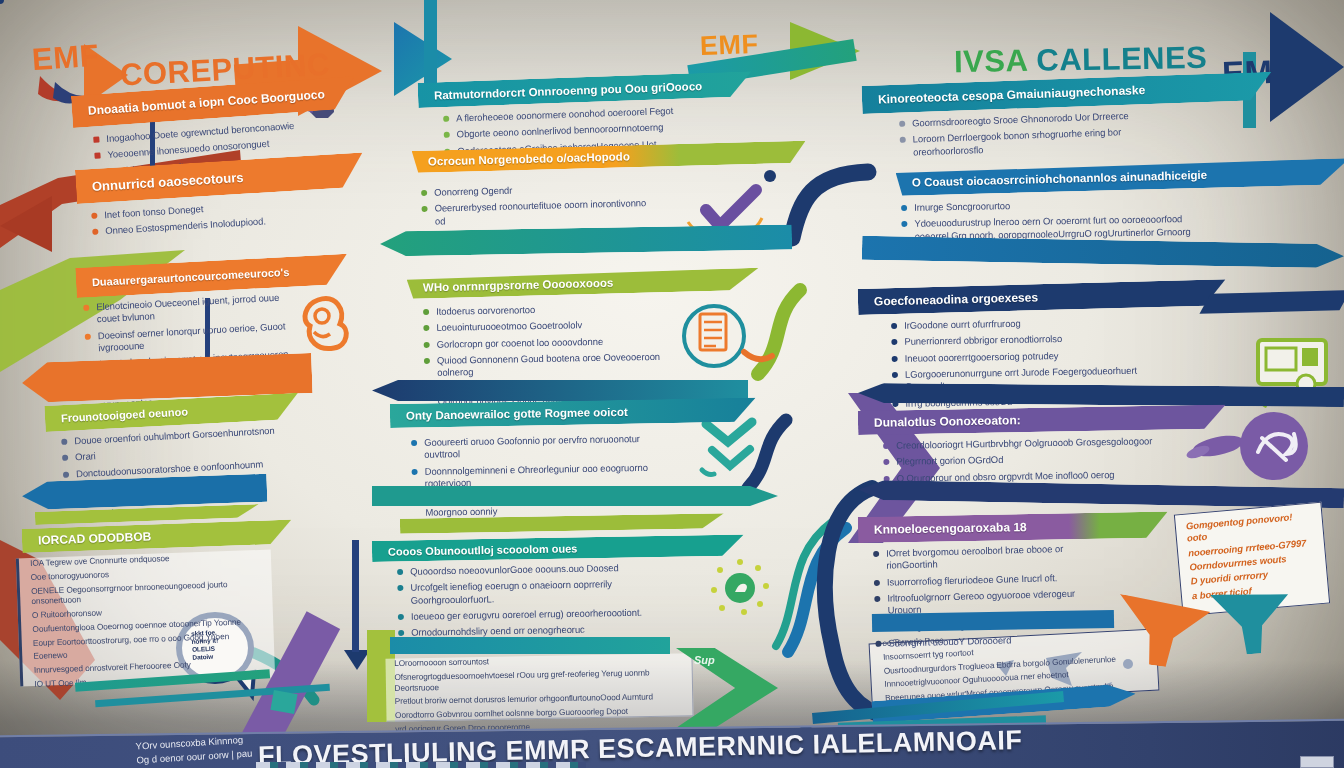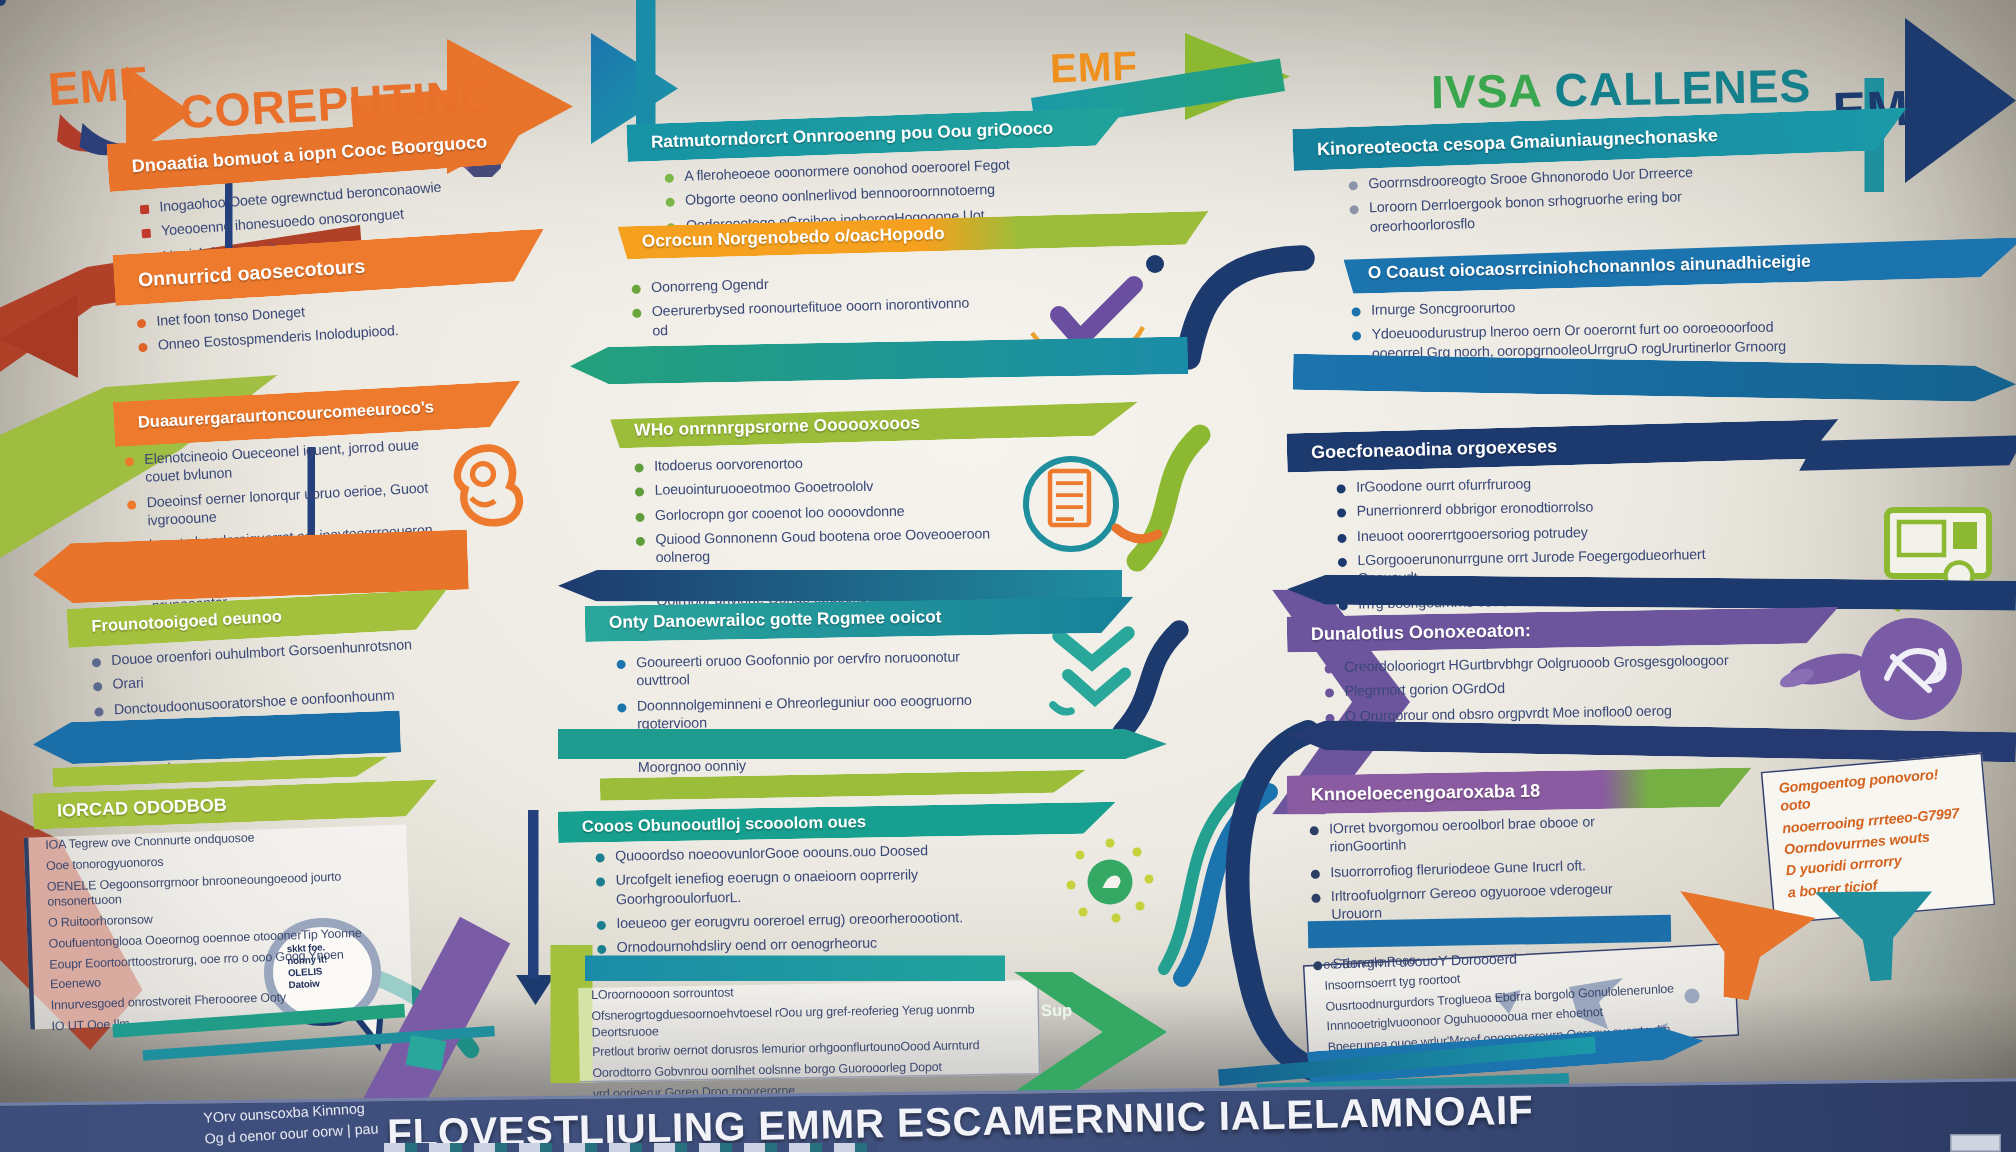--- a/index.html
+++ b/index.html
@@ -302,21 +302,21 @@
   <div class="abs card" style="left:386px;top:656px;width:306px;height:62px;border-bottom:1px solid #9aa0b0;border-right:1px solid #9aa0b0;transform:rotate(-1deg);z-index:1;"></div>
   <ul class="abs bl plain tiny" style="left:392px;top:658px;width:298px;transform:rotate(-1deg);z-index:2;">
       <li>LOroornoooon sorrountost</li>
       <li>Ofsnerogrtogduesoornoehvtoesel rOou urg gref-reoferieg Yerug uonrnb Deortsruooe</li>
       <li>Pretlout broriw oernot dorusros lemurior orhgoonflurtounoOood Aurnturd</li>
       <li>Oorodtorro Gobvnrou oornlhet oolsnne borgo Guorooorleg Dopot</li>
       <li>vrd oorigerur Goren Droo rooorerorne</li>
     </ul>
 
   <div class="abs cp-chev" style="left:676px;top:648px;width:102px;height:80px;background:#35a863;z-index:2;"></div>
-  <div class="abs" style="left:694px;top:668px;color:#eaf6ee;font-size:11px;font-weight:bold;z-index:3;">Sup</div>
+  <div class="abs" style="left:694px;top:654px;color:#eaf6ee;font-size:11px;font-weight:bold;font-style:italic;z-index:3;">Sup</div>
 
   <div class="abs cp-chev" style="left:848px;top:393px;width:92px;height:150px;background:#6d559e;z-index:1;"></div>
 
   <div class="abs bn cp-slant" style="left:862px;top:86px;width:378px;height:28px;background:linear-gradient(90deg,#15809c,#1b9aa8);font-size:12px;transform:rotate(-2deg);z-index:2;">Kinoreoteocta cesopa Gmaiuniaugnechonaske</div>
   <ul class="abs bl" style="--mk:#8a93a8;left:898px;top:118px;width:282px;transform:rotate(-2deg);z-index:2;">
       <li>Goorrnsdrooreogto Srooe Ghnonorodo Uor Drreerce</li>
       <li>Loroorn Derrloergook bonon srhogruorhe ering bor oreorhoorlorosflo</li>
     </ul>
 
   <div class="abs bn cp-slant2" style="left:896px;top:170px;width:422px;height:26px;background:#1c74ae;font-size:11.5px;transform:rotate(-1.5deg);z-index:2;">O Coaust oiocaosrrciniohchonannlos ainunadhiceigie</div>

